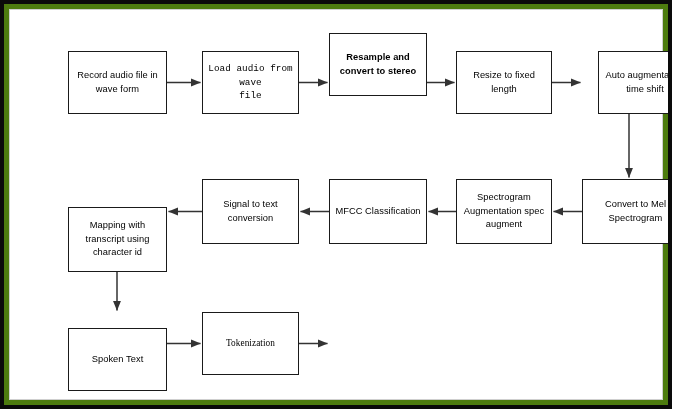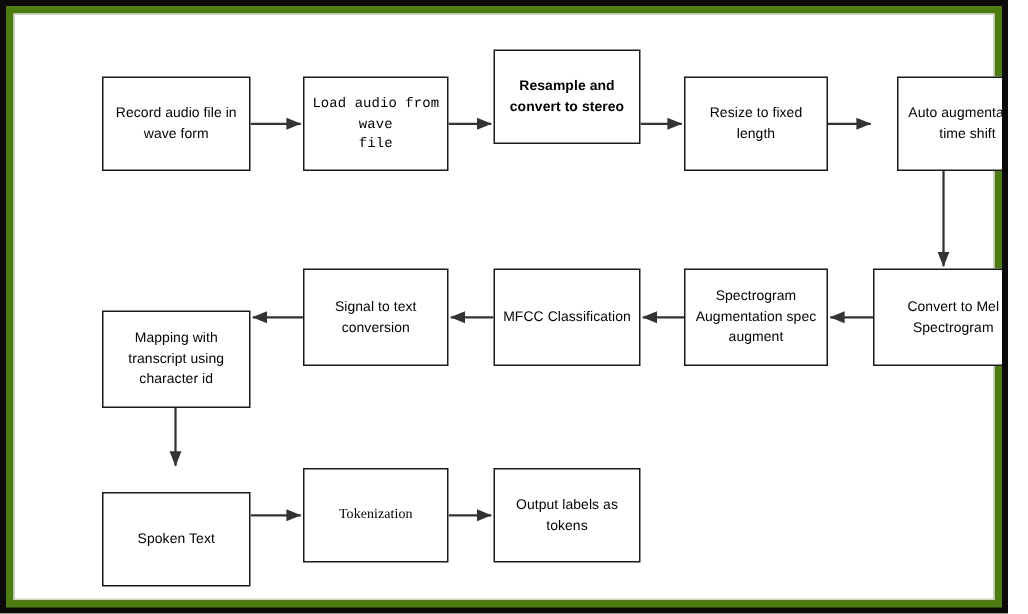--- a/index.html
+++ b/index.html
@@ -157,19 +157,15 @@
     </div>
 
     <div class="node" style="left:64px; top:324px; width:99px; height:63px;">
       <span>Spoken Text</span>
     </div>
 
     <div class="node" style="left:198px; top:308px; width:97px; height:63px;font-family:Liberation Serif, serif;">
       <span>Tokenization</span>
     </div>
 
-    <div class="node" style="left:325px; top:308px; width:98px; height:63px;">
-      <span>Output labels as
-tokens</span>
-    </div>
 
   </div>
 </div>
 
 </body></html>

